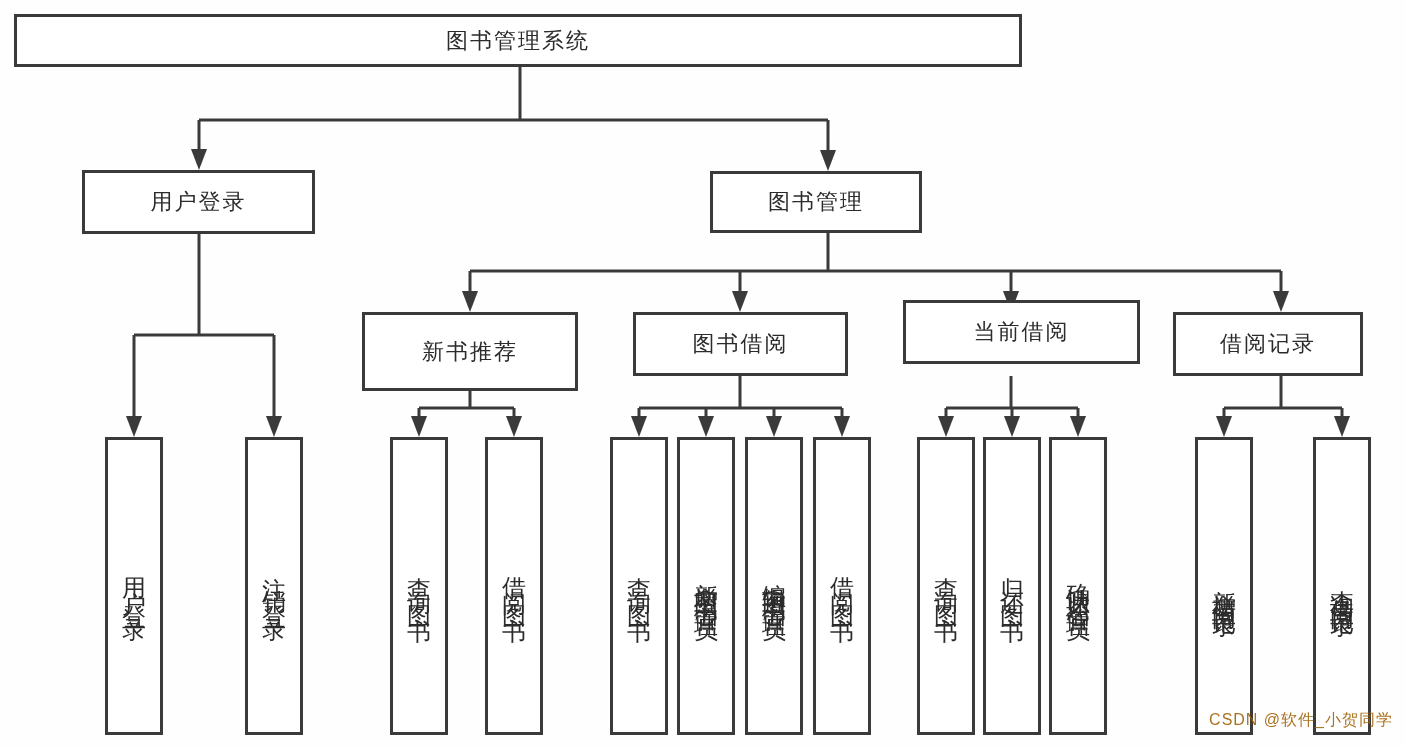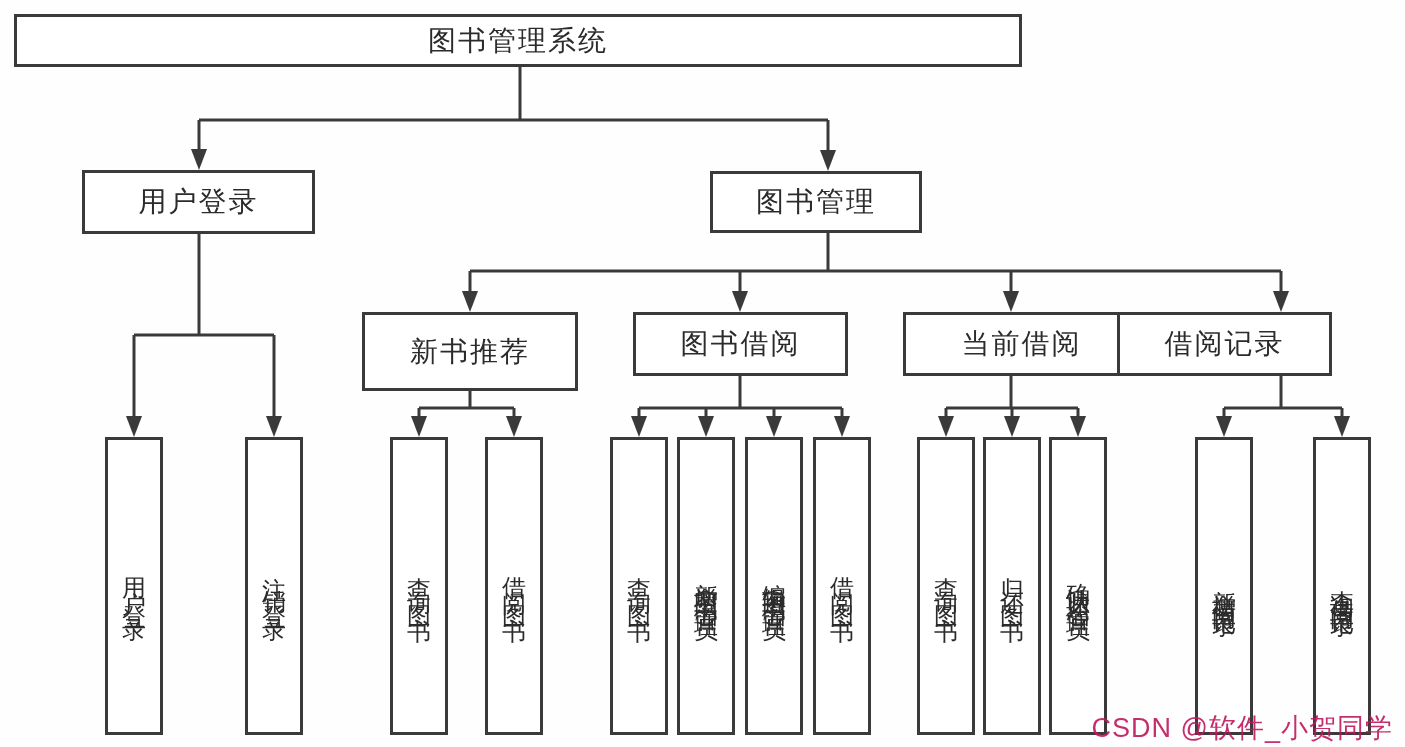--- a/index.html
+++ b/index.html
@@ -15,61 +15,61 @@
     position:absolute;
     box-sizing:border-box;
     border:3px solid #3a3a3a;
     background:#ffffff;
     display:flex;
     align-items:center;
     justify-content:center;
     color:#2b2b2b;
     z-index:2;
   }
-  .h-label{font-size:28px;letter-spacing:2px;white-space:nowrap;}
+  .h-label{font-size:22px;letter-spacing:2px;white-space:nowrap;}
   .v-label{
     writing-mode:vertical-rl;
     font-size:24px;
     white-space:nowrap;
   }
   .v-short{letter-spacing:14px;}
   .v-long{letter-spacing:5px;}
 
   
   .b-root{left:14px;top:14px;width:1008px;height:53px;}
   
   .b-login{left:82px;top:170px;width:233px;height:64px;}
   .b-mgmt{left:710px;top:171px;width:212px;height:62px;}
   
   .b-recommend{left:362px;top:312px;width:216px;height:79px;}
   .b-borrow{left:633px;top:312px;width:215px;height:64px;}
-  .b-current{left:903px;top:312px;width:237px;height:64px;}
-  .b-records{left:1117px;top:312px;width:215px;height:64px;justify-content:center;}
+  .b-current{left:903px;top:300px;width:237px;height:64px;}
+  .b-records{left:1173px;top:312px;width:190px;height:64px;justify-content:center;}
   
   .leaf{top:437px;width:58px;height:298px;}
   .b-login-user{left:105px;}
   .b-login-logout{left:245px;}
   .b-rec-query{left:390px;}
   .b-rec-borrow{left:485px;}
   .b-bor-query{left:610px;}
   .b-bor-add{left:677px;}
   .b-bor-edit{left:745px;}
   .b-bor-lend{left:813px;}
   .b-cur-query{left:917px;}
   .b-cur-return{left:983px;}
   .b-cur-confirm{left:1049px;}
   .b-rcd-add{left:1195px;}
   .b-rcd-query{left:1313px;}
 
   .watermark{
     position:absolute;
     right:12px;top:710px;
     z-index:3;
-    font-size:27px;
-    color:#be185d;
+    font-size:16px;
+    color:#a16207;
     opacity:0.9;
     letter-spacing:1px;
     white-space:nowrap;
   }
 </style>
 </head>
 <body>
 
 <div class="stage">
 

